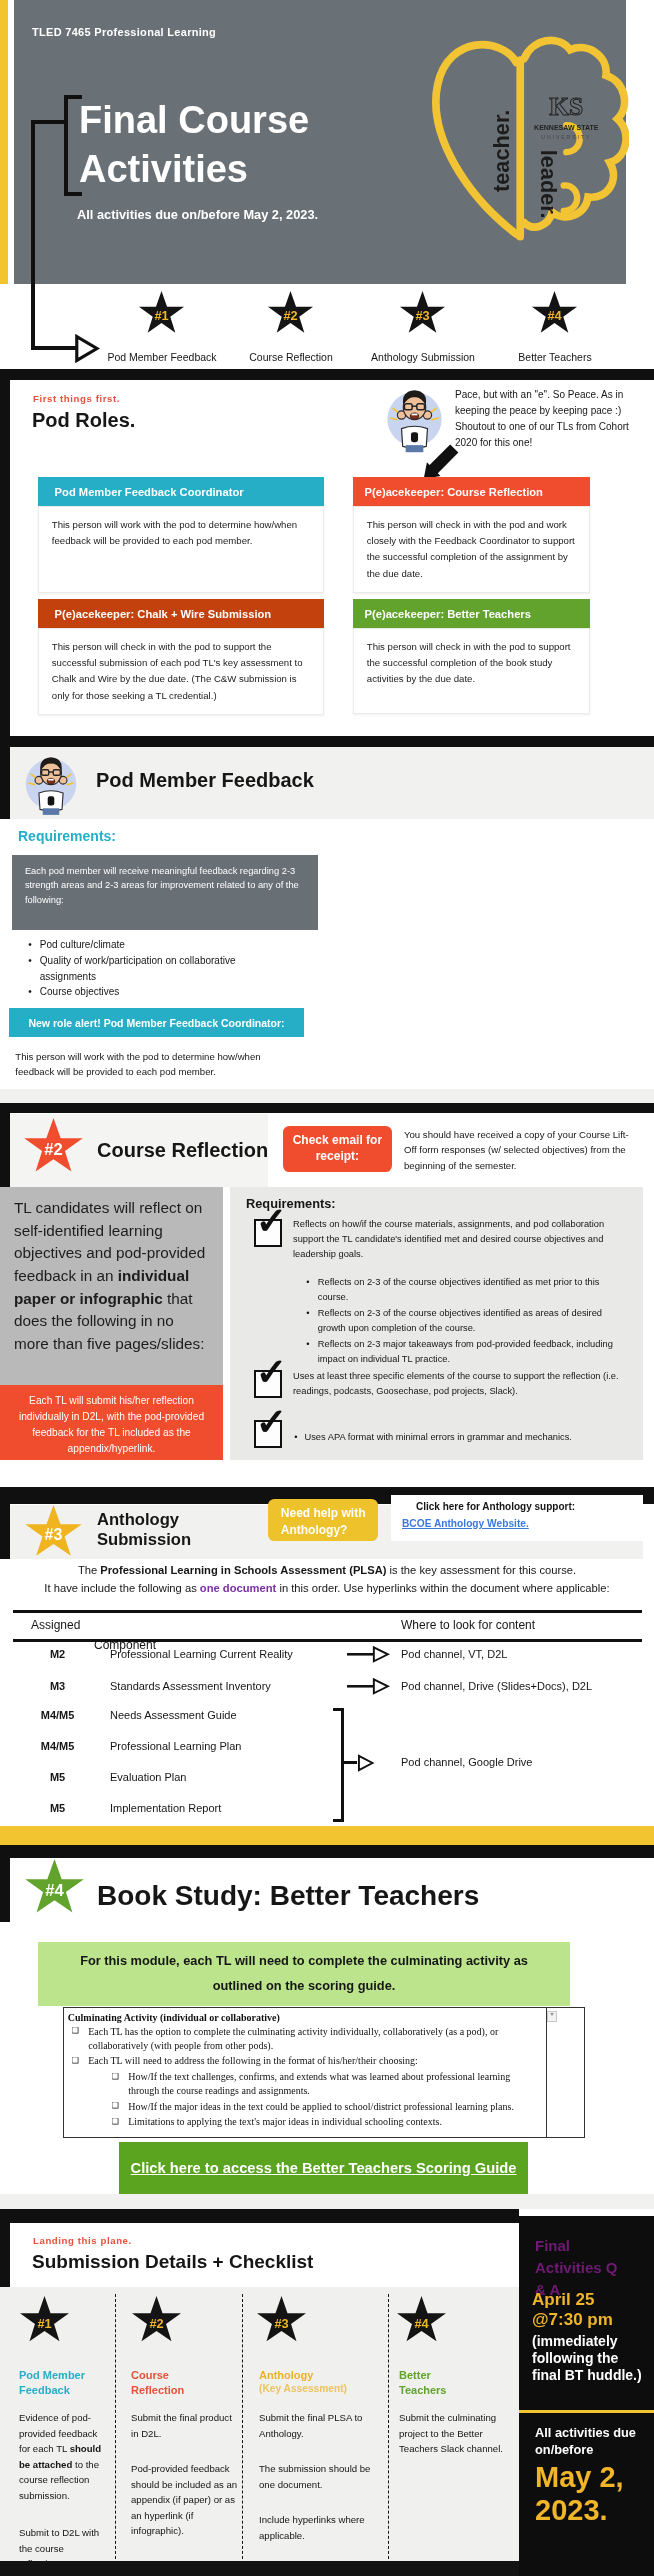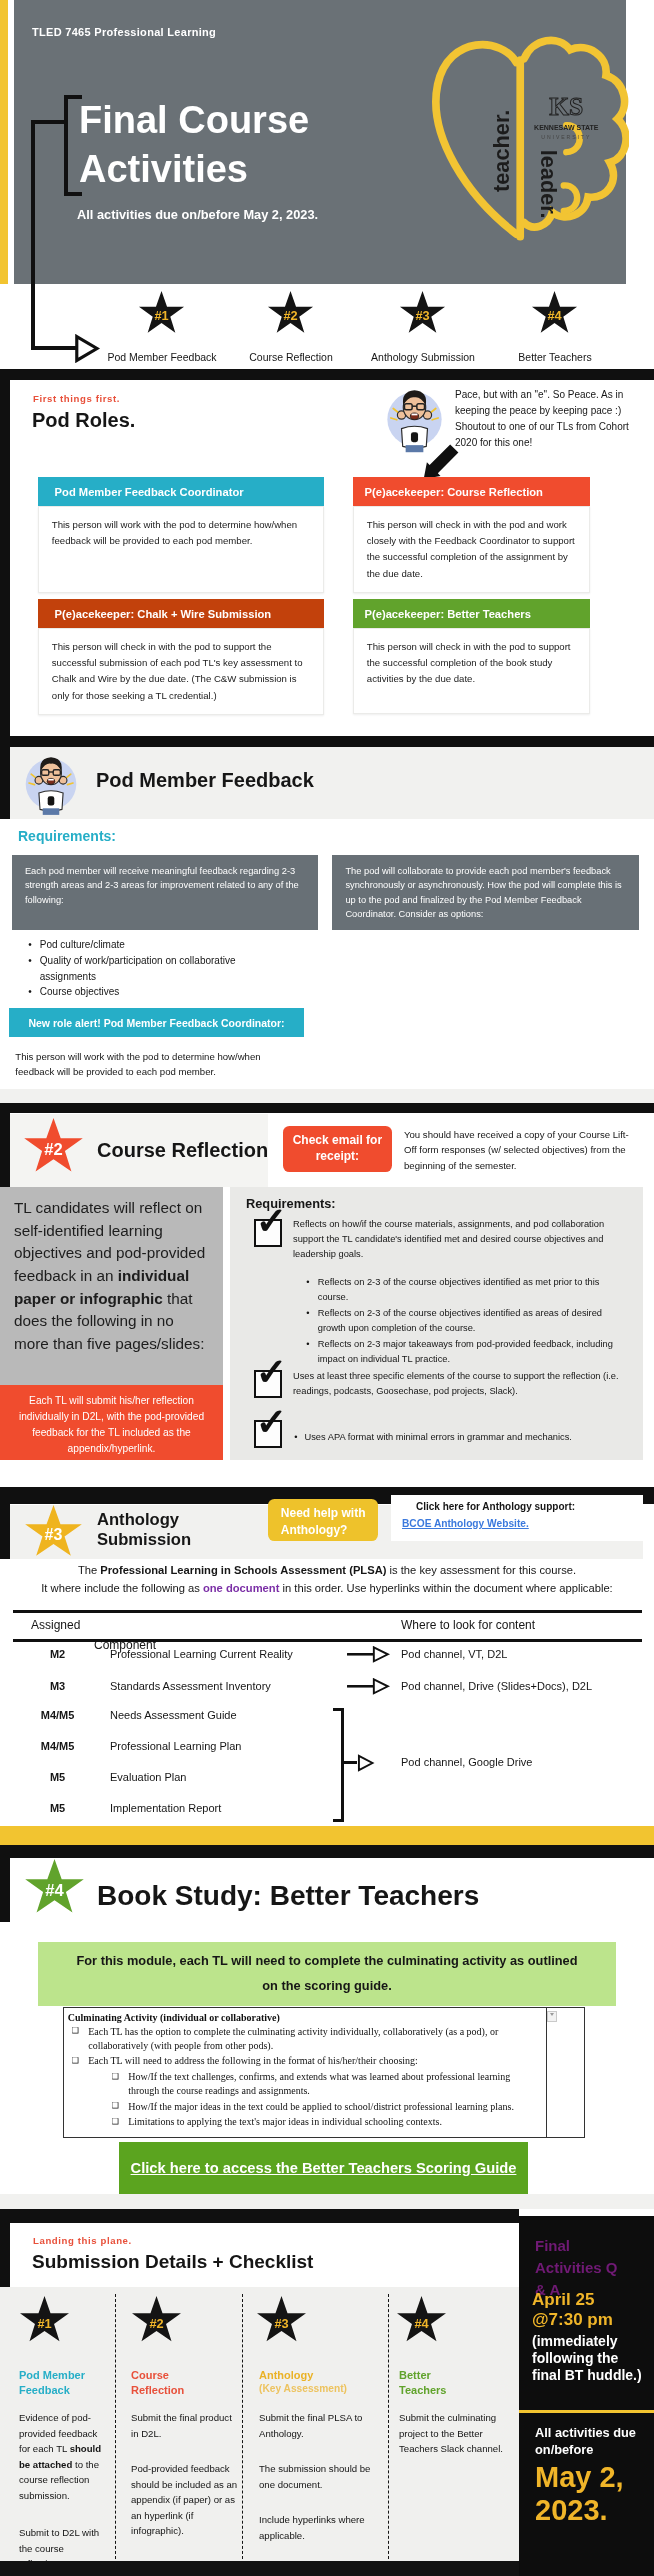--- a/index.html
+++ b/index.html
@@ -160,21 +160,20 @@
     <rect x="54" y="36" width="13" height="10" rx="3" fill="none" stroke="#222" stroke-width="2.5"></rect>
     <line x1="46" y1="40" x2="54" y2="40" stroke="#222" stroke-width="2.5"></line>
     <ellipse cx="50" cy="57" rx="7" ry="5.5" fill="#7c2d1b" stroke="#222" stroke-width="1.5"></ellipse>
     <rect x="45" y="52.5" width="10" height="3" fill="#fff"></rect>
   </svg>
   <div class="abs" style="left:96px;top:769px;font-weight:bold;font-size:20px;">Pod Member Feedback</div>
 
   <div class="abs" style="left:18px;top:828px;color:#26AEC7;font-weight:bold;font-size:14px;">Requirements:</div>
 
   <div class="abs" style="left:11.5px;top:855px;width:280px;height:57px;background:#687076;color:#fff;font-size:9.3px;line-height:1.55;padding:9px 13.4px;">Each pod member will receive meaningful feedback regarding 2-3 strength areas and 2-3 areas for improvement related to any of the following:</div>
-  <div class="abs" style="left:332px;top:855px;width:280px;height:57px;background:#687076;color:#fff;font-size:9.3px;line-height:1.55;padding:9px 13.4px;">The pod will collaborate to provide each pod member's feedback synchronously or asynchronously. How the pod will complete this is up to the pod and finalized by the Pod Member Feedback Coordinator. Consider as options:</div>
 
   <ul class="blist abs" style="left:27px;top:937px;width:256px;">
     <li>Pod culture/climate</li>
     <li>Quality of work/participation on collaborative assignments</li>
     <li>Course objectives</li>
   </ul>
 
   <div class="abs" style="left:9px;top:1008px;width:295px;height:29px;background:#26AEC7;color:#fff;font-weight:bold;font-size:10.5px;display:flex;align-items:center;justify-content:center;">New role alert! Pod Member Feedback Coordinator:</div>
   <div class="abs" style="left:15.3px;top:1049px;width:275px;font-size:9.6px;line-height:1.6;">This person will work with the pod to determine how/when feedback will be provided to each pod member.</div>
 
@@ -225,21 +224,21 @@
   <div class="abs" style="left:97px;top:1510px;font-weight:bold;font-size:16.6px;line-height:1.18;">
     <div>Anthology</div>
     <div>Submission</div>
   </div>
   <div class="abs" style="left:268px;top:1499px;width:97px;height:36px;background:#EEC22B;border-radius:6.4px;color:#fff;font-weight:bold;font-size:12px;line-height:1.35;padding:6.4px 0 0 12.8px;">Need help with Anthology?</div>
   <div class="abs" style="left:391px;top:1495px;width:252px;height:46px;background:#fff;"></div>
   <div class="abs" style="left:416px;top:1501px;font-size:10px;font-weight:bold;">Click here for Anthology support:</div>
   <a href="#" class="abs" style="left:402px;top:1518px;font-size:10.2px;font-weight:bold;color:#3B79DD;text-decoration:underline;">BCOE Anthology Website.</a>
 
   <div class="abs" style="left:0;top:1564px;width:654px;text-align:center;font-size:11.2px;"><span>The </span><span class="xb">Professional Learning in Schools Assessment (PLSA)</span><span> is the key assessment for this course.</span></div>
-  <div class="abs" style="left:0;top:1582px;width:654px;text-align:center;font-size:11.2px;"><span>It where include the following as </span><span class="xb" style="color:#7B2FA6;margin-top:32px;">one document</span><span> in this order. Use hyperlinks within the document where applicable:</span></div>
+  <div class="abs" style="left:0;top:1582px;width:654px;text-align:center;font-size:11.2px;"><span>It have include the following as </span><span class="xb" style="color:#7B2FA6;margin-top:32px;">one document</span><span> in this order. Use hyperlinks within the document where applicable:</span></div>
 
   <div class="abs" style="left:12.8px;top:1610px;width:629px;height:3.2px;background:#101010;"></div>
   <div class="abs" style="left:31px;top:1618px;font-size:12px;">Assigned</div>
   <div class="abs" style="left:94px;top:1618px;font-size:12px;margin-top:20px;">Component</div>
   <div class="abs" style="left:401px;top:1618px;font-size:12px;">Where to look for content</div>
   <div class="abs" style="left:12.8px;top:1639px;width:629px;height:3.2px;background:#101010;"></div>
 
   <div class="abs" style="left:25.6px;top:1648px;width:64px;text-align:center;font-weight:bold;font-size:11px;">M2</div>
   <div class="abs" style="left:110px;top:1648px;font-size:11px;">Professional Learning Current Reality</div>
   <svg class="abs" style="left:347px;top:1646px;" width="46" height="16.6" viewBox="0 0 72 26">
@@ -276,21 +275,21 @@
 
   <div class="abs" style="left:0;top:1826px;width:654px;height:19px;background:#F2C430;"></div>
   <div class="band" style="left:0;top:1845px;width:654px;height:12.8px;"></div>
 
   <div class="abs" style="left:0;top:1845px;width:10.2px;height:77px;background:#101010;"></div>
   <div class="star" style="left:24px;top:1859px;width:61px;height:59px;background:#61A32C;">
       <span style="color:#fff;font-size:16.6px;">#4</span>
     </div>
   <div class="abs" style="left:97px;top:1880px;font-weight:bold;font-size:28px;">Book Study: Better Teachers</div>
 
-  <div class="abs" style="left:38px;top:1942px;width:578px;height:64px;background:#BCE48C;font-weight:bold;font-size:12.8px;line-height:1.95;display:flex;align-items:center;justify-content:center;text-align:center;padding:0 38px;box-sizing:border-box;">For this module, each TL will need to complete the culminating activity as outlined on the scoring guide.</div>
+  <div class="abs" style="left:38px;top:1942px;width:532px;height:64px;background:#BCE48C;font-weight:bold;font-size:12.8px;line-height:1.95;display:flex;align-items:center;justify-content:center;text-align:center;padding:0 38px;box-sizing:border-box;">For this module, each TL will need to complete the culminating activity as outlined on the scoring guide.</div>
 
   <div class="abs" style="left:63px;top:2007px;width:522px;border:0.6px solid #333;background:#fff;font-family:'Liberation Serif',serif;font-size:10px;line-height:1.42;color:#101010;padding:2.6px 0 6.4px 3.8px;box-sizing:border-box;">
     <div class="abs" style="right:37px;top:0;bottom:0;width:0;border-left:0.6px solid #333;"></div>
     <div class="abs" style="right:27px;top:2.6px;width:8.3px;height:9px;background:#f2f2f2;border:0.6px solid #c9c9c9;">
         <div class="tri-down"></div>
       </div>
     <div style="font-weight:bold;">Culminating Activity (individual or collaborative)</div>
     <div class="docli" style="width:434px;">Each TL has the option to complete the culminating activity individually, collaboratively (as a pod), or collaboratively (with people from other pods).</div>
     <div class="docli" style="width:434px;">Each TL will need to address the following in the format of his/her/their choosing:</div>
     <div class="docli sub" style="width:396px;">How/If the text challenges, confirms, and extends what was learned about professional learning through the course readings and assignments.</div>

